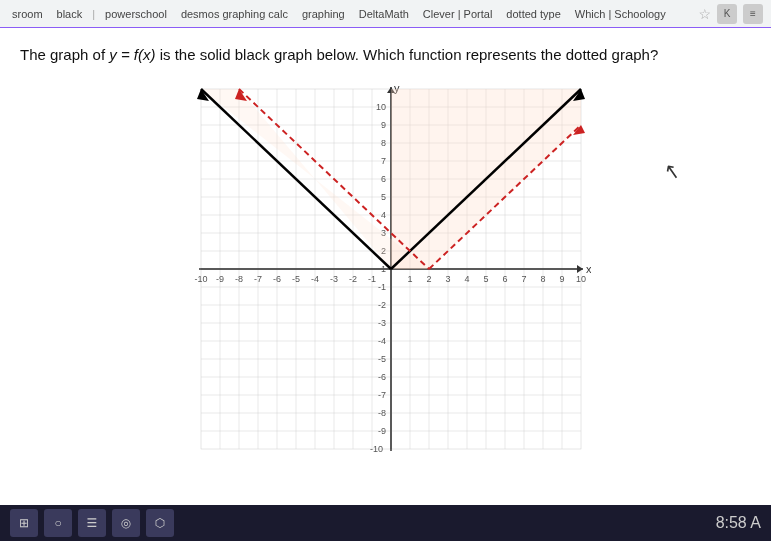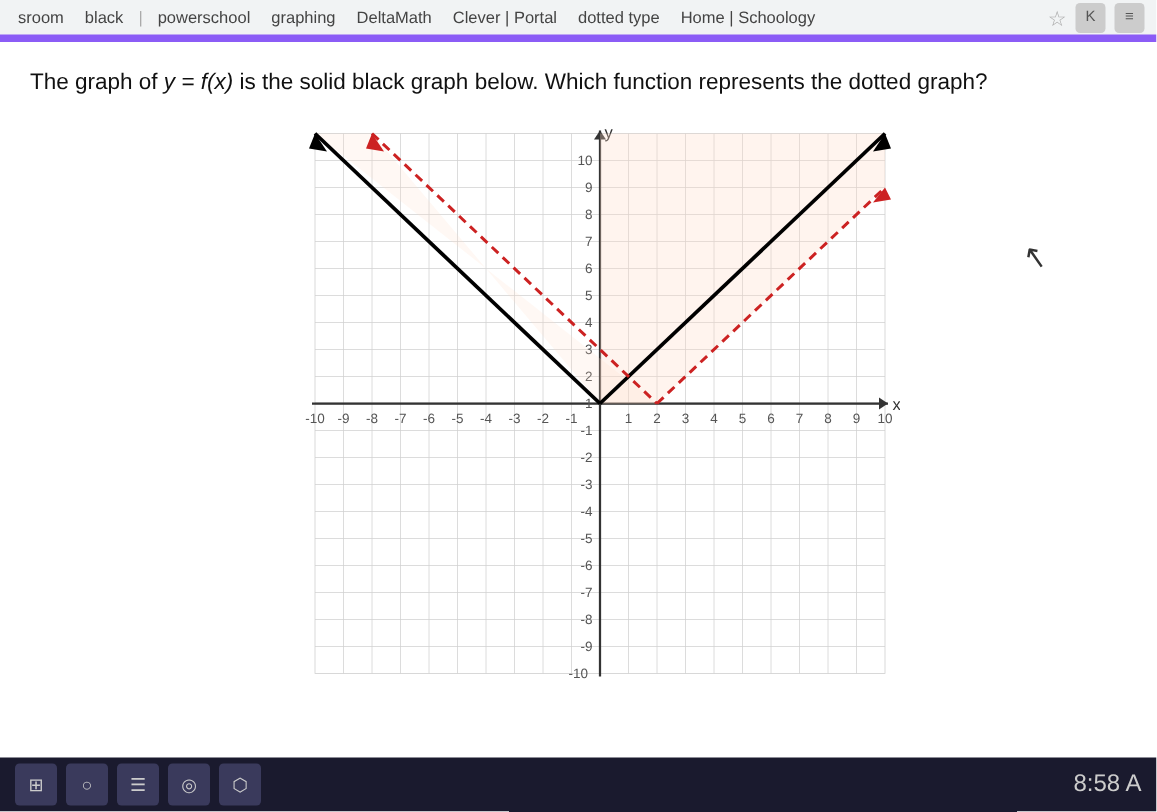--- a/index.html
+++ b/index.html
@@ -14,21 +14,21 @@
 
     
     .browser-bar {
       width: 100%;
       height: 28px;
       background: #f1f3f4;
       display: flex;
       align-items: center;
       padding: 0 8px;
       gap: 6px;
-      border-bottom: 5px solid #8b5cf6;
+      border-bottom: 1px solid #8b5cf6;
       font-size: 11px;
       color: #333;
       flex-wrap: nowrap;
       overflow: hidden;
     }
     .browser-bar .tab-item {
       white-space: nowrap;
       color: #444;
       font-size: 11px;
       cursor: pointer;
@@ -40,21 +40,21 @@
     .browser-btn {
       width: 20px; height: 20px;
       background: #ccc;
       border-radius: 3px;
       display: flex; align-items: center; justify-content: center;
       font-size: 10px; color: #555;
     }
 
     
     .main-content {
-      padding: 16px 12px 10px 20px;
+      padding: 16px 30px 10px 20px;
       position: relative;
     }
 
     .problem-text {
       font-size: 15px;
       line-height: 1.5;
       color: #111;
       margin-bottom: 12px;
       max-width: 680px;
     }
@@ -121,25 +121,26 @@
     }
   </style>
 </head>
 <body>
 
 <div class="browser-bar">
   <span class="tab-item">sroom</span>
   <span class="tab-item">black</span>
   <span class="separator">|</span>
   <span class="tab-item">powerschool</span>
+  <span class="tab-item">desmos graphing calc</span>
   <span class="tab-item">graphing</span>
   <span class="tab-item">DeltaMath</span>
   <span class="tab-item">Clever | Portal</span>
   <span class="tab-item">dotted type</span>
-  <span class="tab-item">Home | Schoology</span>
+  <span class="tab-item">Which | Schoology</span>
   <span class="star-icon">☆</span>
   <div class="browser-btn">K</div>
   <div class="browser-btn">≡</div>
 </div>
 
 <div class="main-content">
   <div class="problem-text">
     <span>The graph of </span><span class="math">y = f(x)</span><span> is the solid black graph below. Which function represents the dotted graph?</span>
   </div>
 

